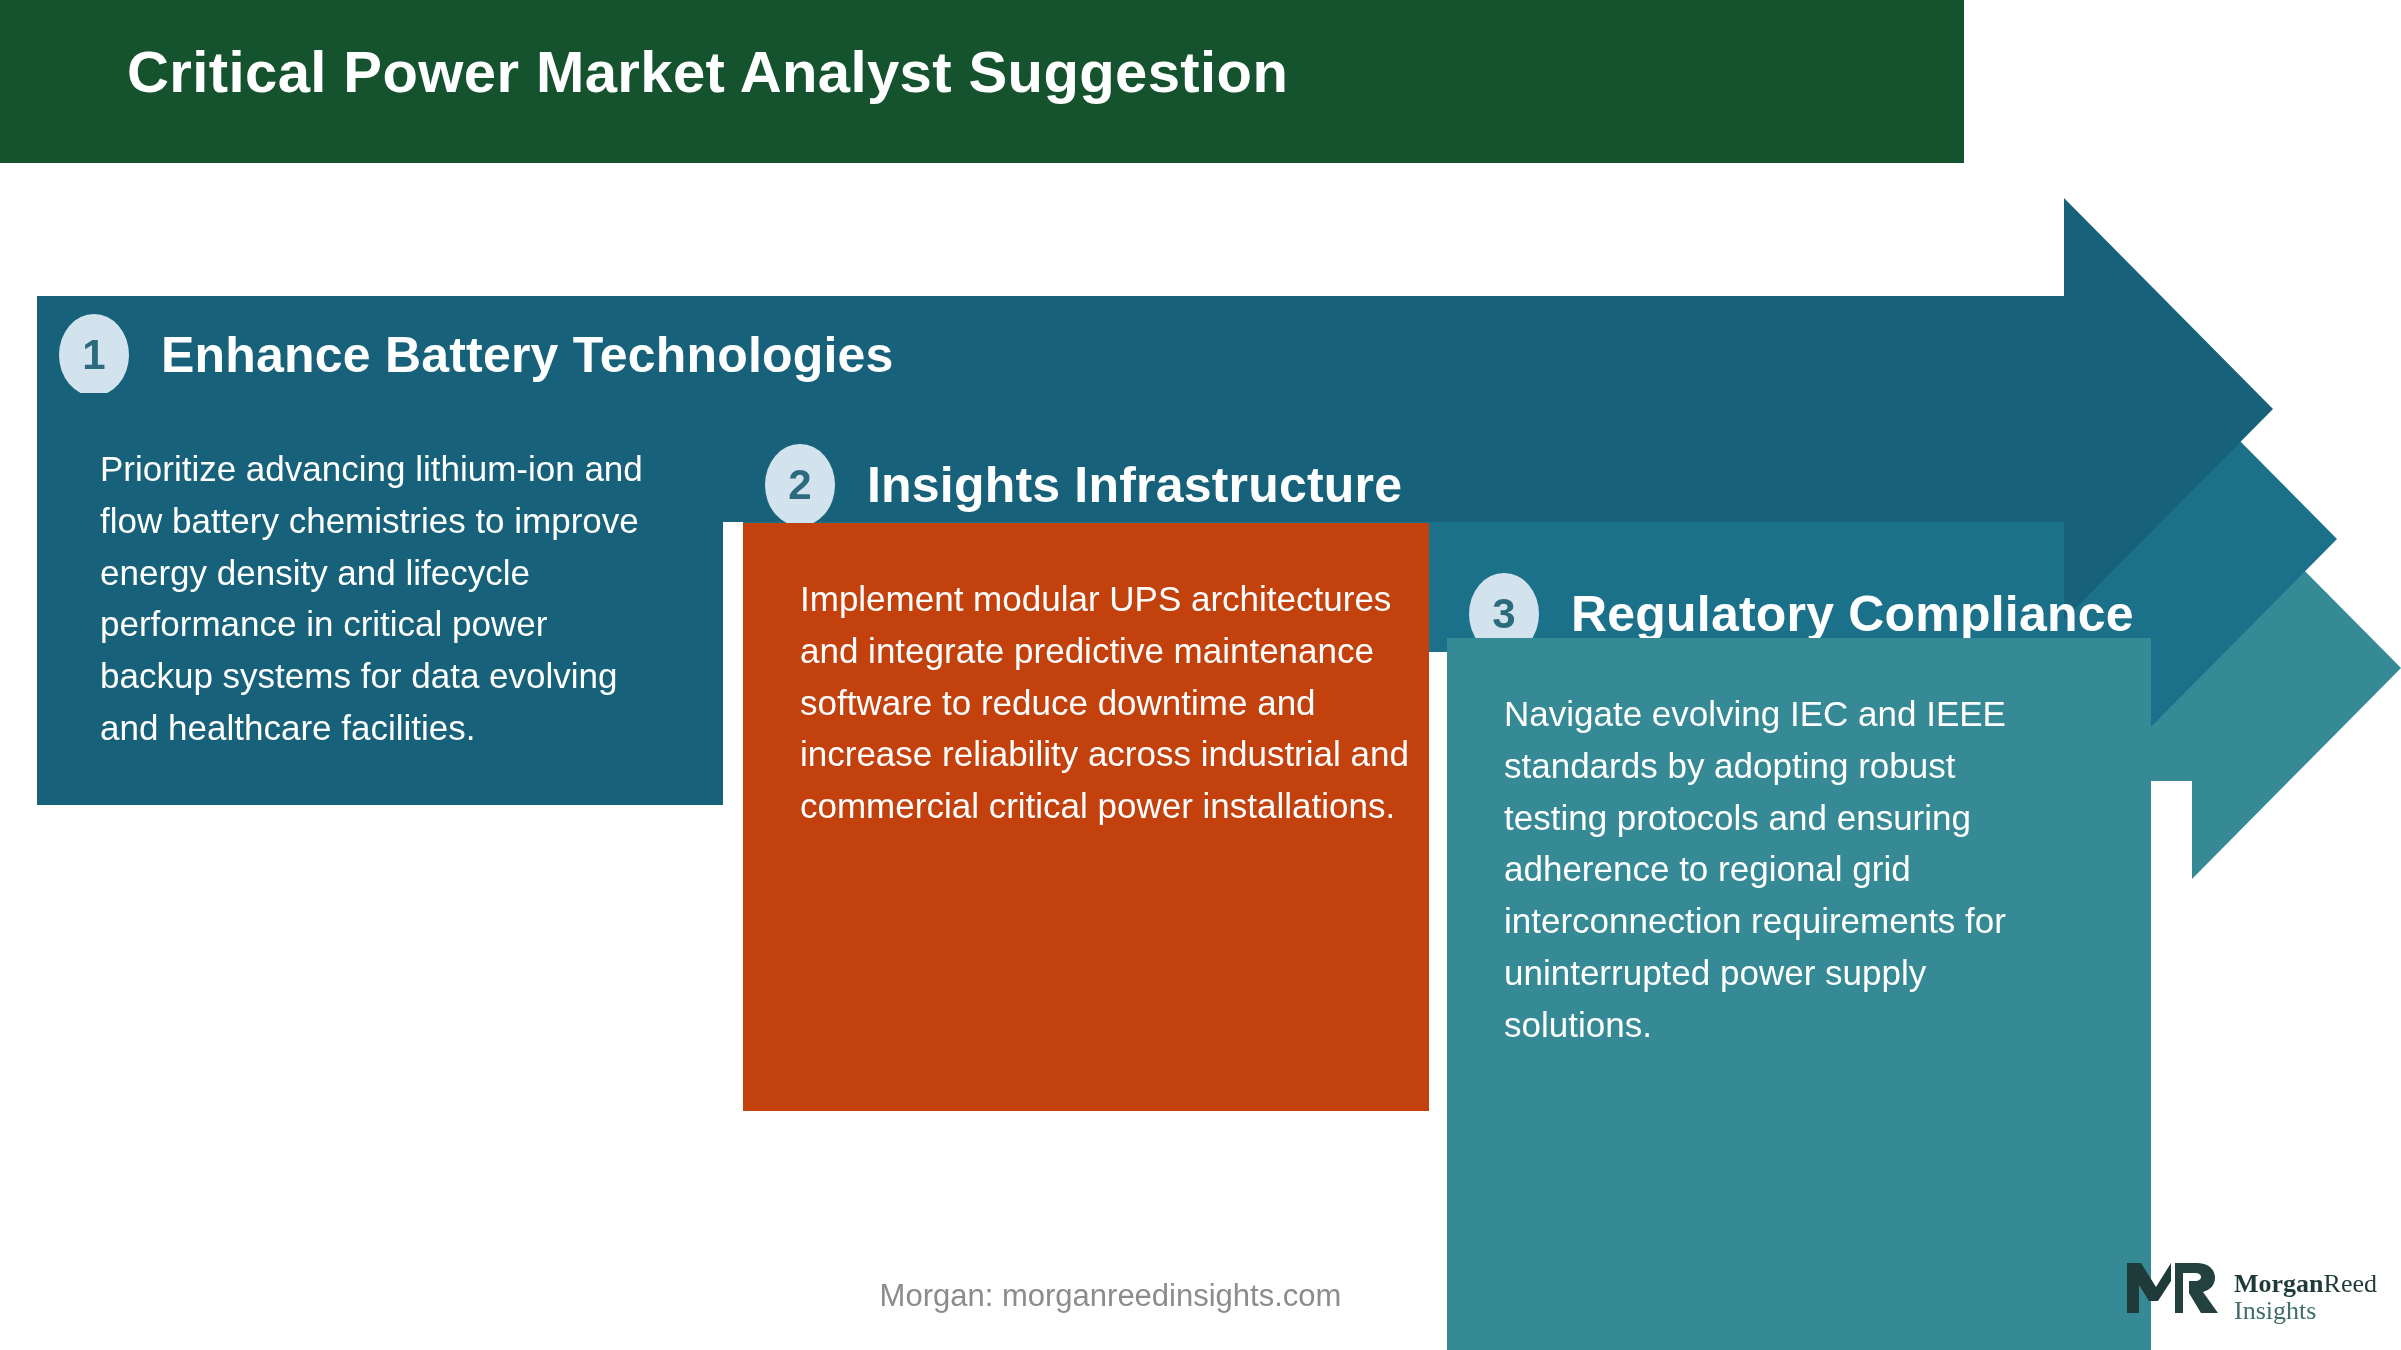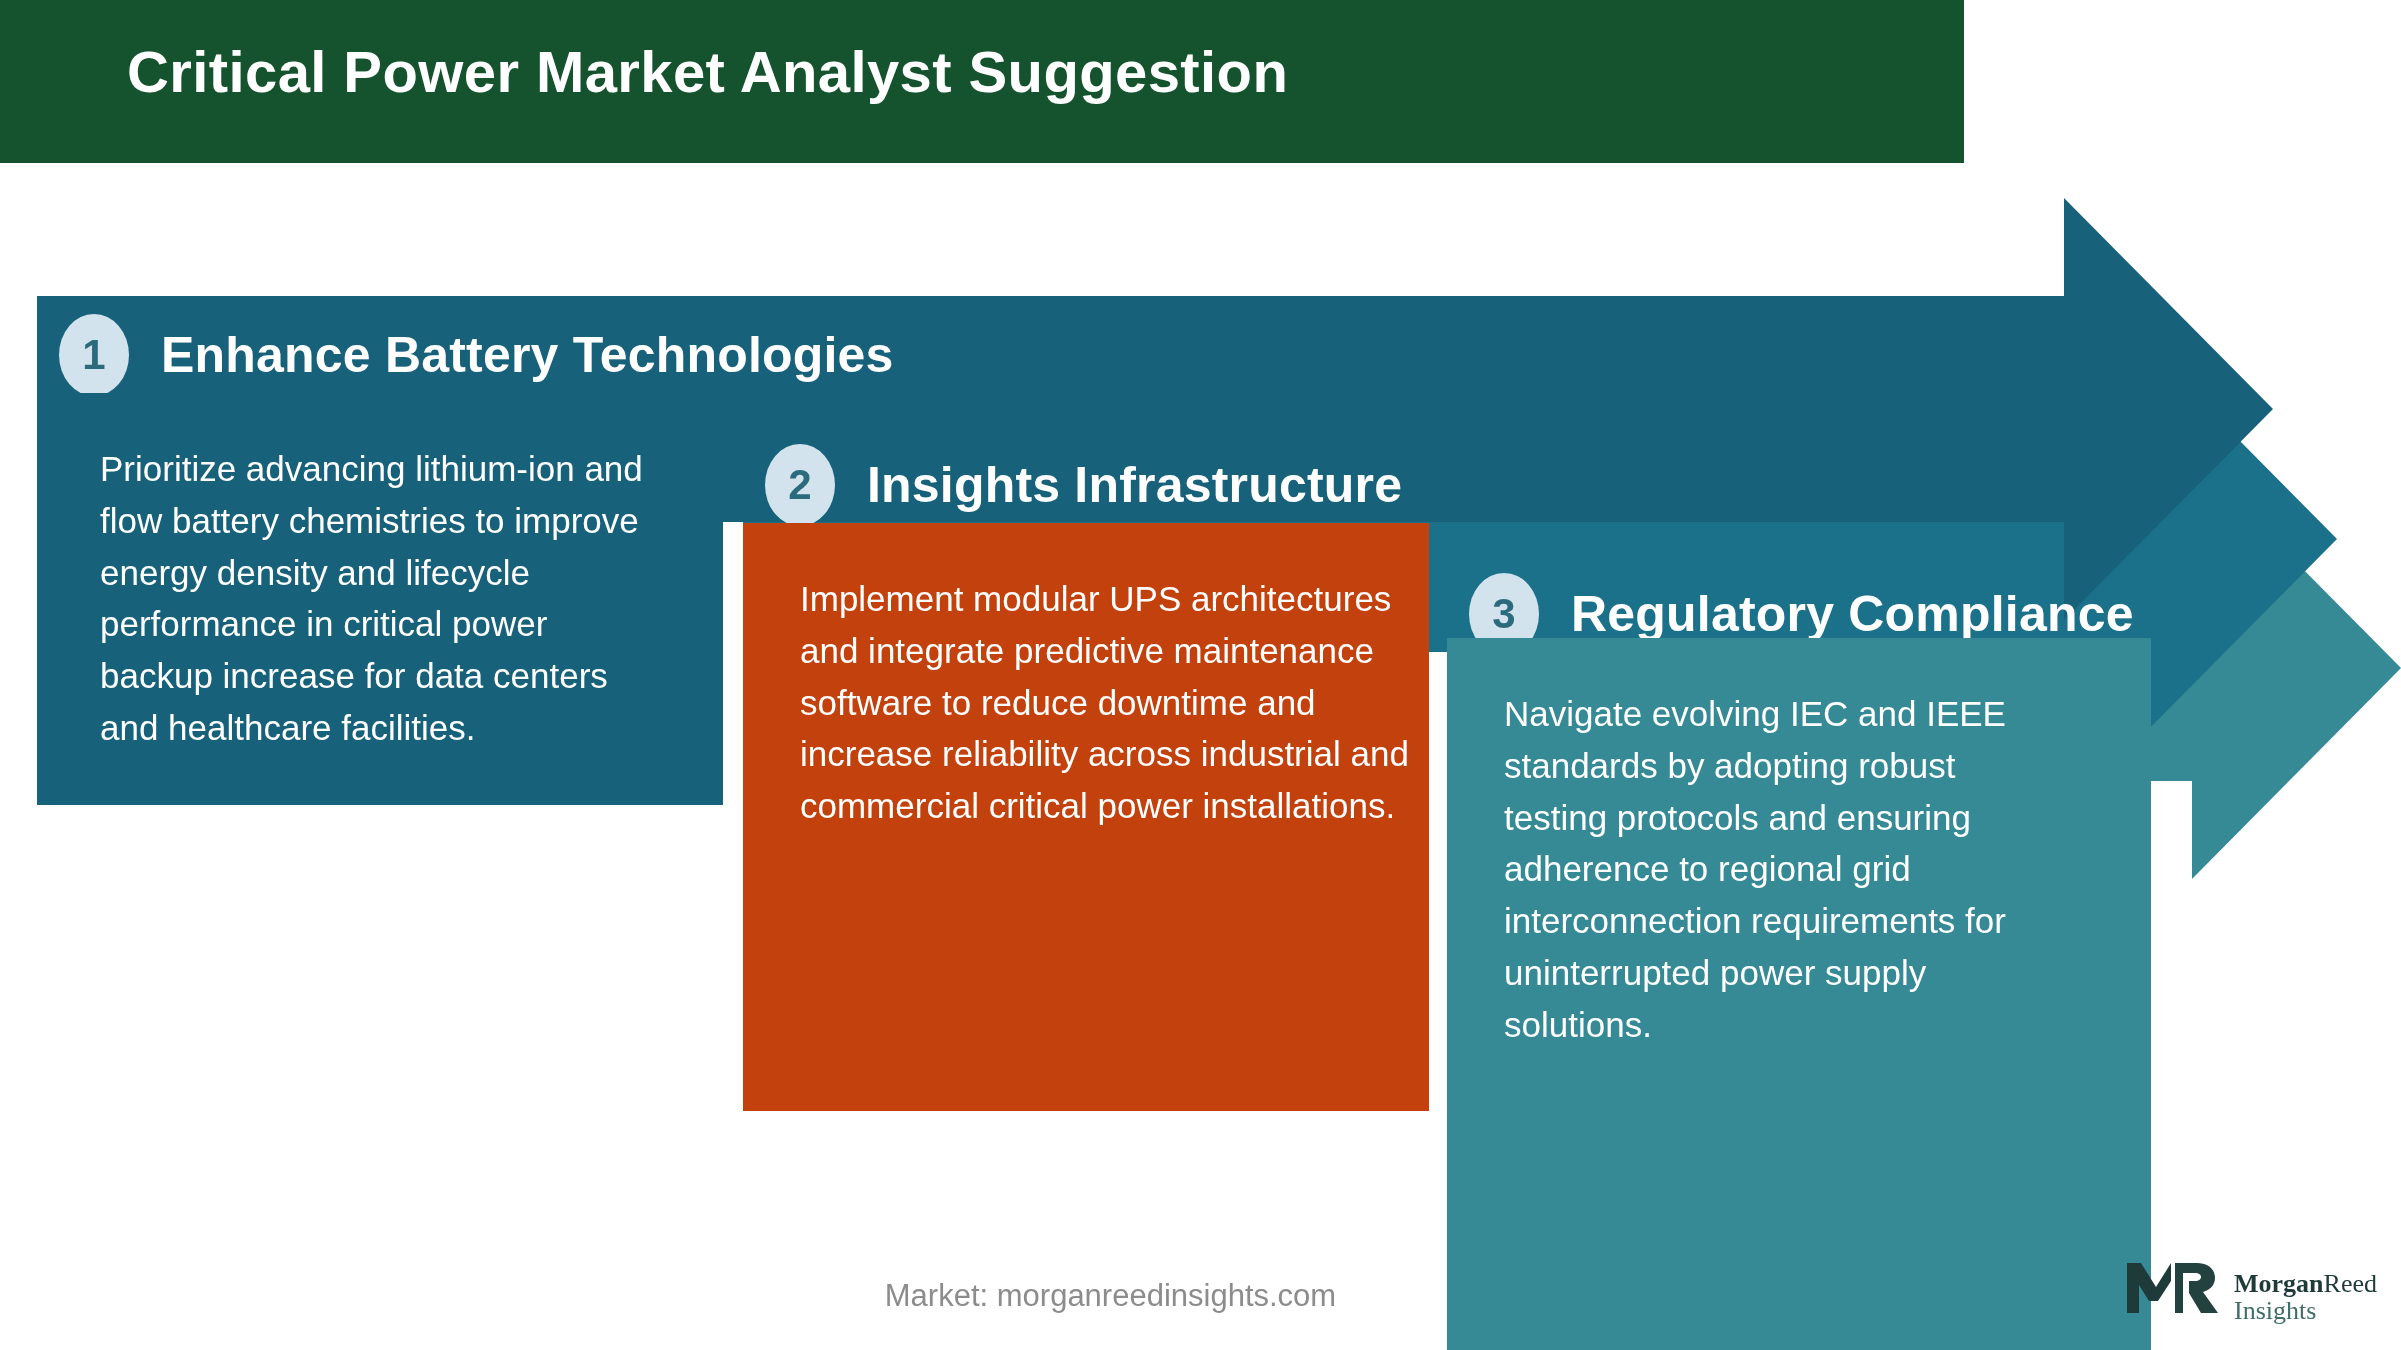--- a/index.html
+++ b/index.html
@@ -166,35 +166,35 @@
     <div class="badge">2</div>
     <div class="band-title">Insights Infrastructure</div>
   </div>
 
   <div class="band-label" id="band-3-label">
     <div class="badge">3</div>
     <div class="band-title">Regulatory Compliance</div>
   </div>
 
   <div class="panel" id="panel-1">
-    <div class="panel-text" id="panel-1-text">Prioritize advancing lithium-ion and flow battery chemistries to improve energy density and lifecycle performance in critical power backup increase for data centers and healthcare facilities.</div>
+    <div class="panel-text" id="panel-1-text">Prioritize advancing lithium-ion and flow battery chemistries to improve energy density and lifecycle performance in critical power backup systems for data evolving and healthcare facilities.</div>
   </div>
 
   <div class="panel" id="panel-2">
     <div class="panel-text" id="panel-2-text">Implement modular UPS architectures and integrate predictive maintenance software to reduce downtime and increase reliability across industrial and commercial critical power installations.</div>
   </div>
 
   <div class="panel" id="panel-3">
     <div class="panel-text" id="panel-3-text">Navigate evolving IEC and IEEE standards by adopting robust testing protocols and ensuring adherence to regional grid interconnection requirements for uninterrupted power supply solutions.</div>
   </div>
 
 </div>
 
 <div id="source-note">
-  <span id="source-note-inner">Market: morganreedinsights.com</span>
+  <span id="source-note-inner">Morgan: morganreedinsights.com</span>
 </div>
 
 <div id="logo">
   <svg id="logo-mark" width="96" height="56" viewBox="0 0 96 56">
 
     <path fill="#1e3b39" d="M2 54 L2 4 L16 4 L31 28 L46 4 L46 22 L33 42 L24 42 L14 26 L14 54 Z"></path>
 
     <path fill="#23413f" d="M50 4 L72 4 C84 4 90 11 90 19 C90 26 85 31 78 33 L93 54 L76 54 L64 34 L64 22 L70 22 C74 22 76 20 76 18 C76 16 74 14 70 14 L58 14 L58 54 L50 54 Z"></path>
   </svg>
   <div id="logo-text">

